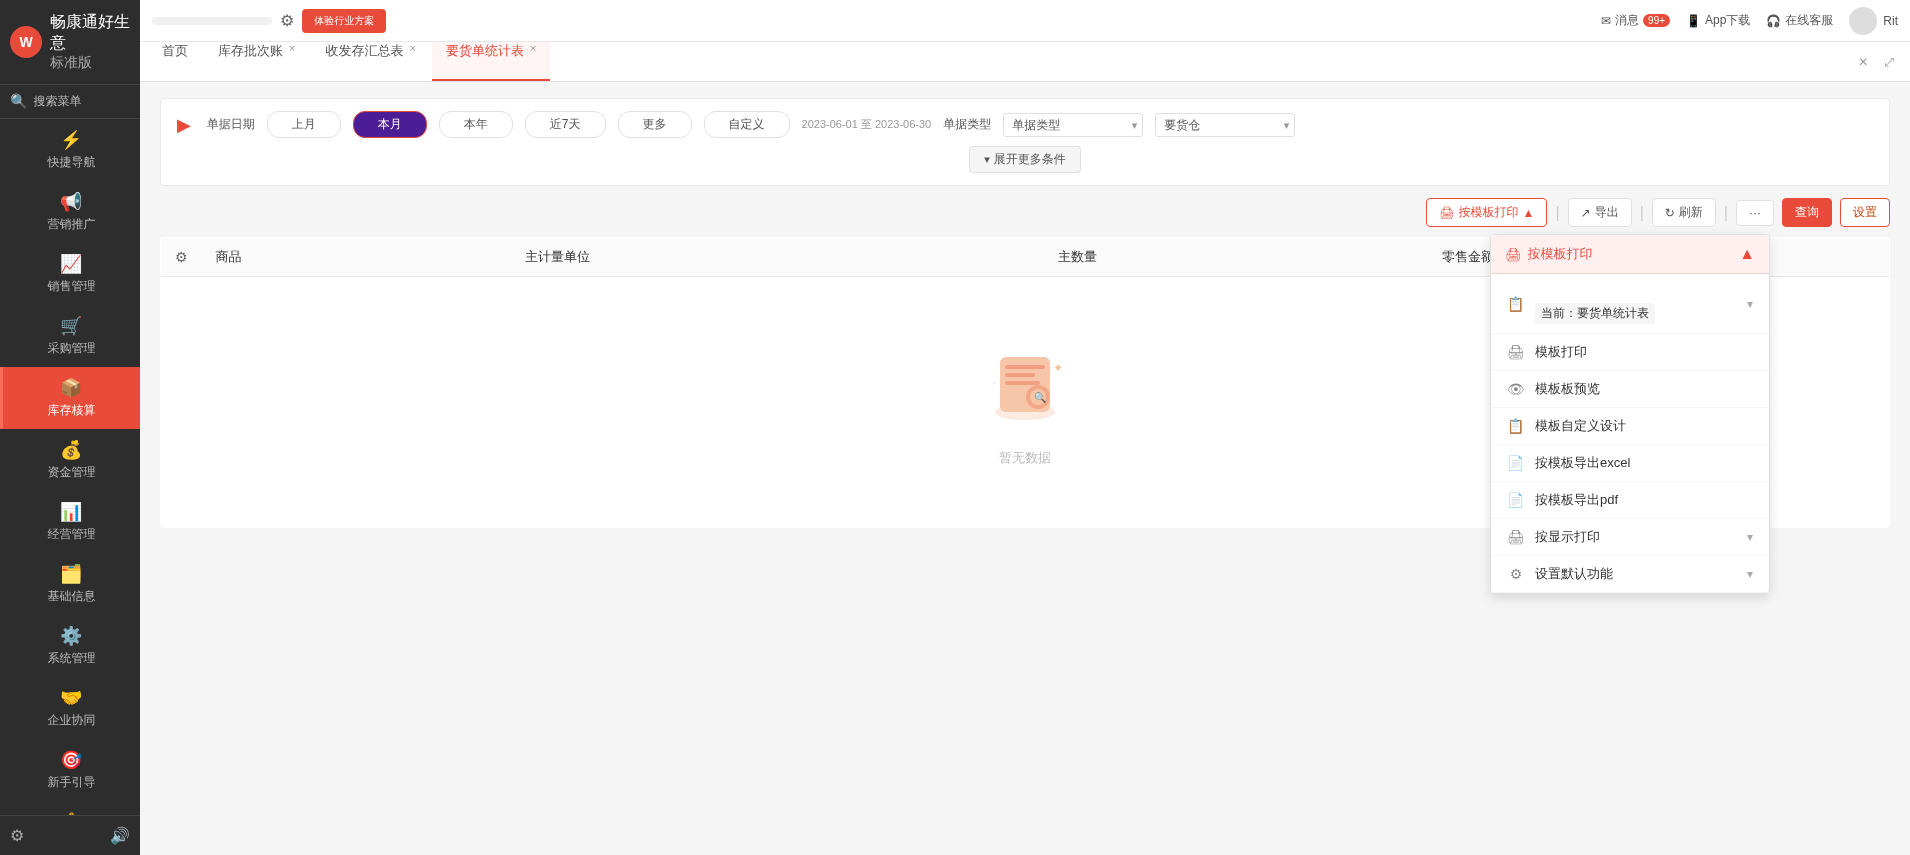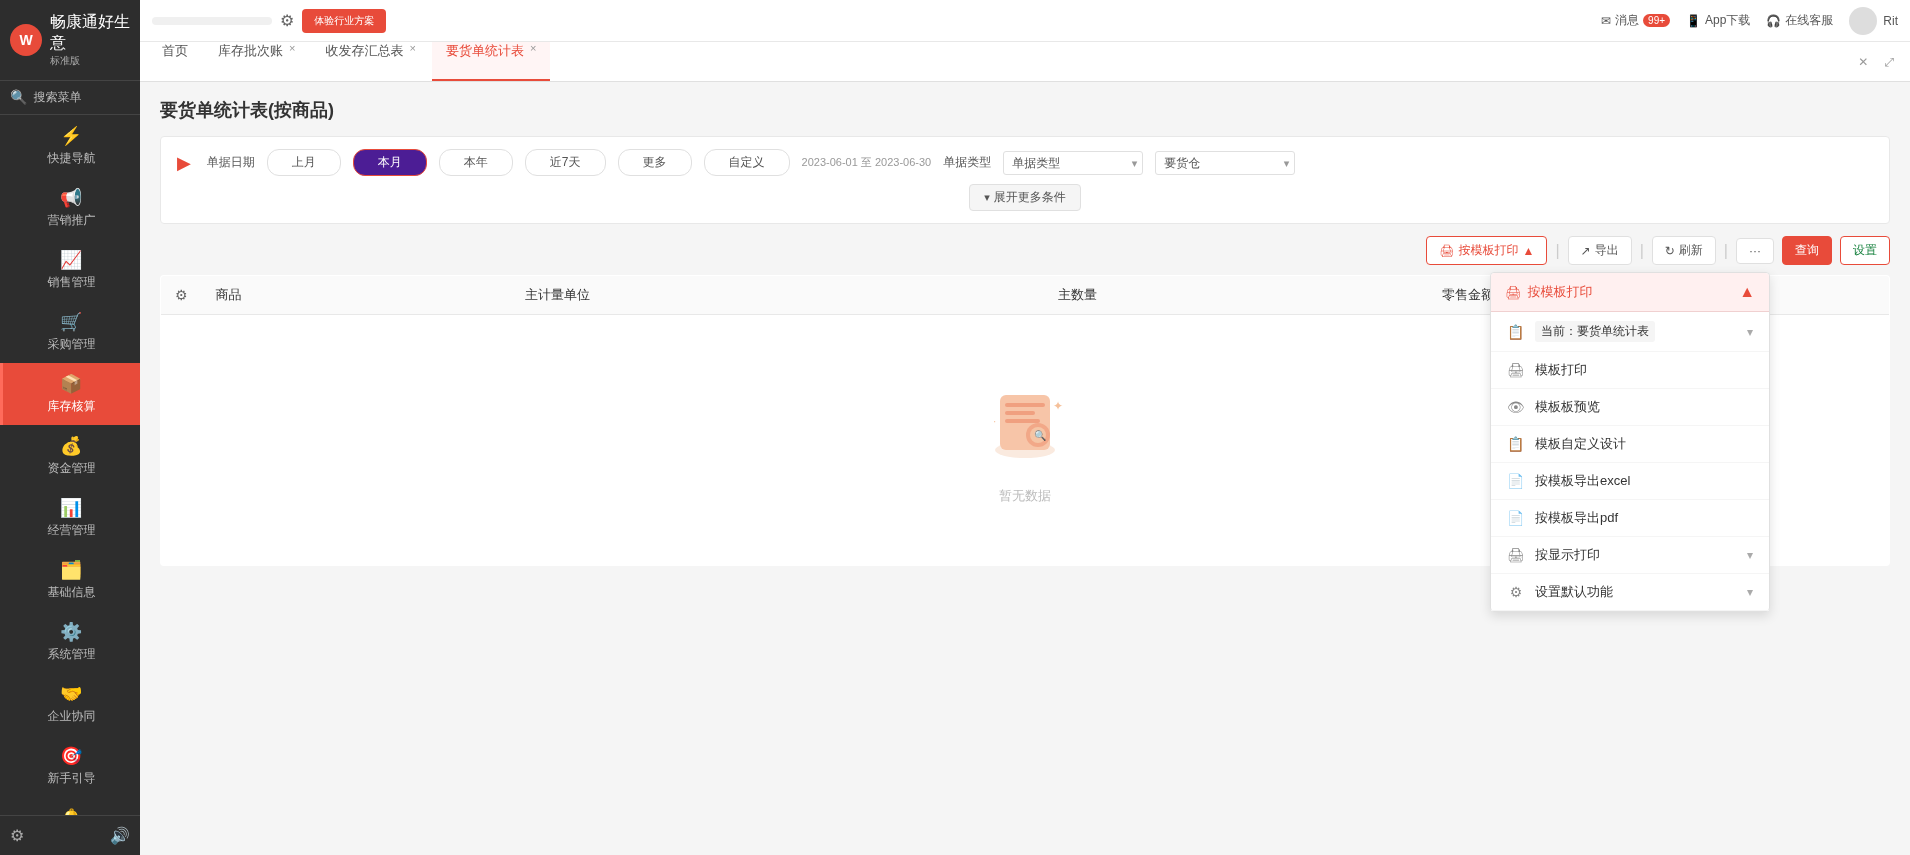--- a/index.html
+++ b/index.html
@@ -25,21 +25,21 @@
     .sidebar-logo-icon {
       width: 32px; height: 32px;
       background: #e84b3a;
       border-radius: 50%;
       display: flex; align-items: center; justify-content: center;
       color: white; font-weight: bold; font-size: 14px;
       margin-right: 8px;
       flex-shrink: 0;
     }
     .sidebar-logo-text { font-size: 16px; color: #fff; line-height: 1.3; }
-    .sidebar-logo-sub { font-size: 10px; color: #aaa; }
+    .sidebar-logo-sub { font-size: 14px; color: #aaa; }
 
     .sidebar-scroll { flex: 1; overflow-y: auto; overflow-x: hidden; }
     .sidebar-scroll::-webkit-scrollbar { width: 4px; }
     .sidebar-scroll::-webkit-scrollbar-thumb { background: #555; }
 
     .sidebar-item {
       display: flex;
       flex-direction: column;
       align-items: center;
       padding: 10px 5px;
@@ -213,21 +213,21 @@
       gap: 4px;
       padding: 5px 12px;
       border: 1px solid #e0e0e0;
       border-radius: 4px;
       background: #fff;
       font-size: 12px;
       cursor: pointer;
       color: #555;
     }
     .toolbar-btn.primary { background: #e84b3a; color: white; border-color: #e84b3a; }
-    .toolbar-btn.settings { background: #fff; color: #15803d; border-color: #e84b3a; text-align: center; }
+    .toolbar-btn.settings { background: #fff; color: #c2410c; border-color: #e84b3a; text-align: center; }
 
     
     .data-table {
       width: 100%;
       border-collapse: collapse;
       background: #fff;
       border: 1px solid #e8e8e8;
       border-radius: 4px;
       overflow: hidden;
     }
@@ -323,20 +323,21 @@
 
     .current-tag {
       display: inline-flex;
       align-items: center;
       gap: 4px;
       font-size: 12px;
       color: #333;
       background: #f5f5f5;
       border-radius: 3px;
       padding: 2px 6px;
+      margin-top: 20px;
     }
 
     .topbar-user-area { display: flex; align-items: center; gap: 6px; }
     .user-name { font-size: 12px; color: #555; }
   </style>
 </head>
 <body>
 
 <div class="sidebar">
   <div class="sidebar-logo">
@@ -459,21 +460,20 @@
       <span class="tab-close">×</span>
     </div>
     <div style="flex:1"></div>
     <div style="display:flex;align-items:center;gap:8px;padding:0 8px;">
       <span class="tab-maximize">✕</span>
       <span class="tab-maximize">⤢</span>
     </div>
   </div>
 
   <div class="content">
-    <div class="page-title">要货单统计表(按商品)</div>
 
     <div class="filter-bar">
       <div class="filter-row">
 
         <div style="display:flex;align-items:center;gap:4px;cursor:pointer;color:#e84b3a;font-size:18px;margin-right:4px;">▶</div>
 
         <span class="filter-label">单据日期</span>
         <button class="filter-date-btn">上月</button>
         <button class="filter-date-btn active">本月</button>
         <button class="filter-date-btn">本年</button>

